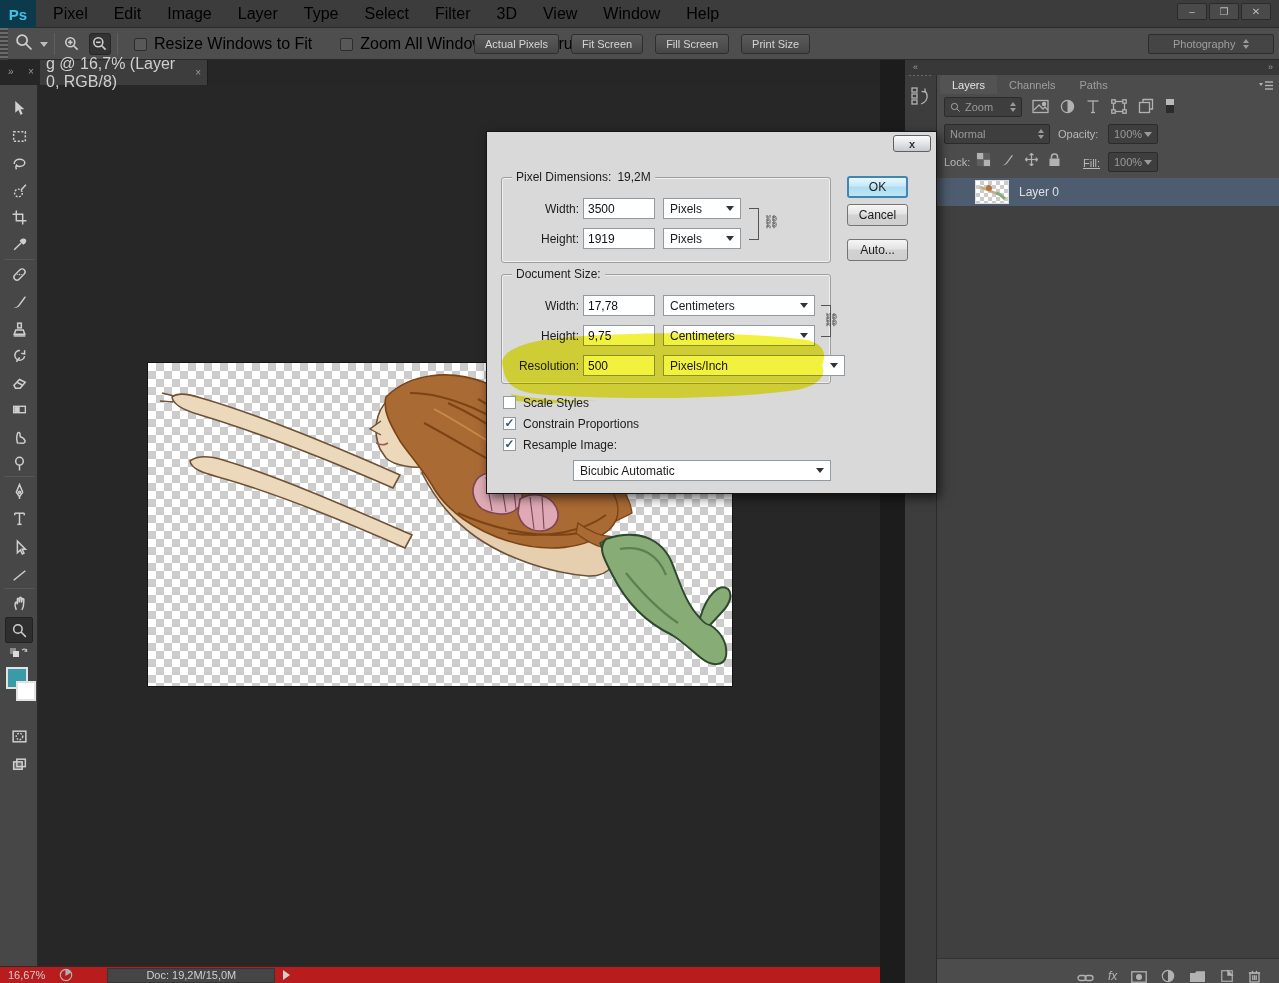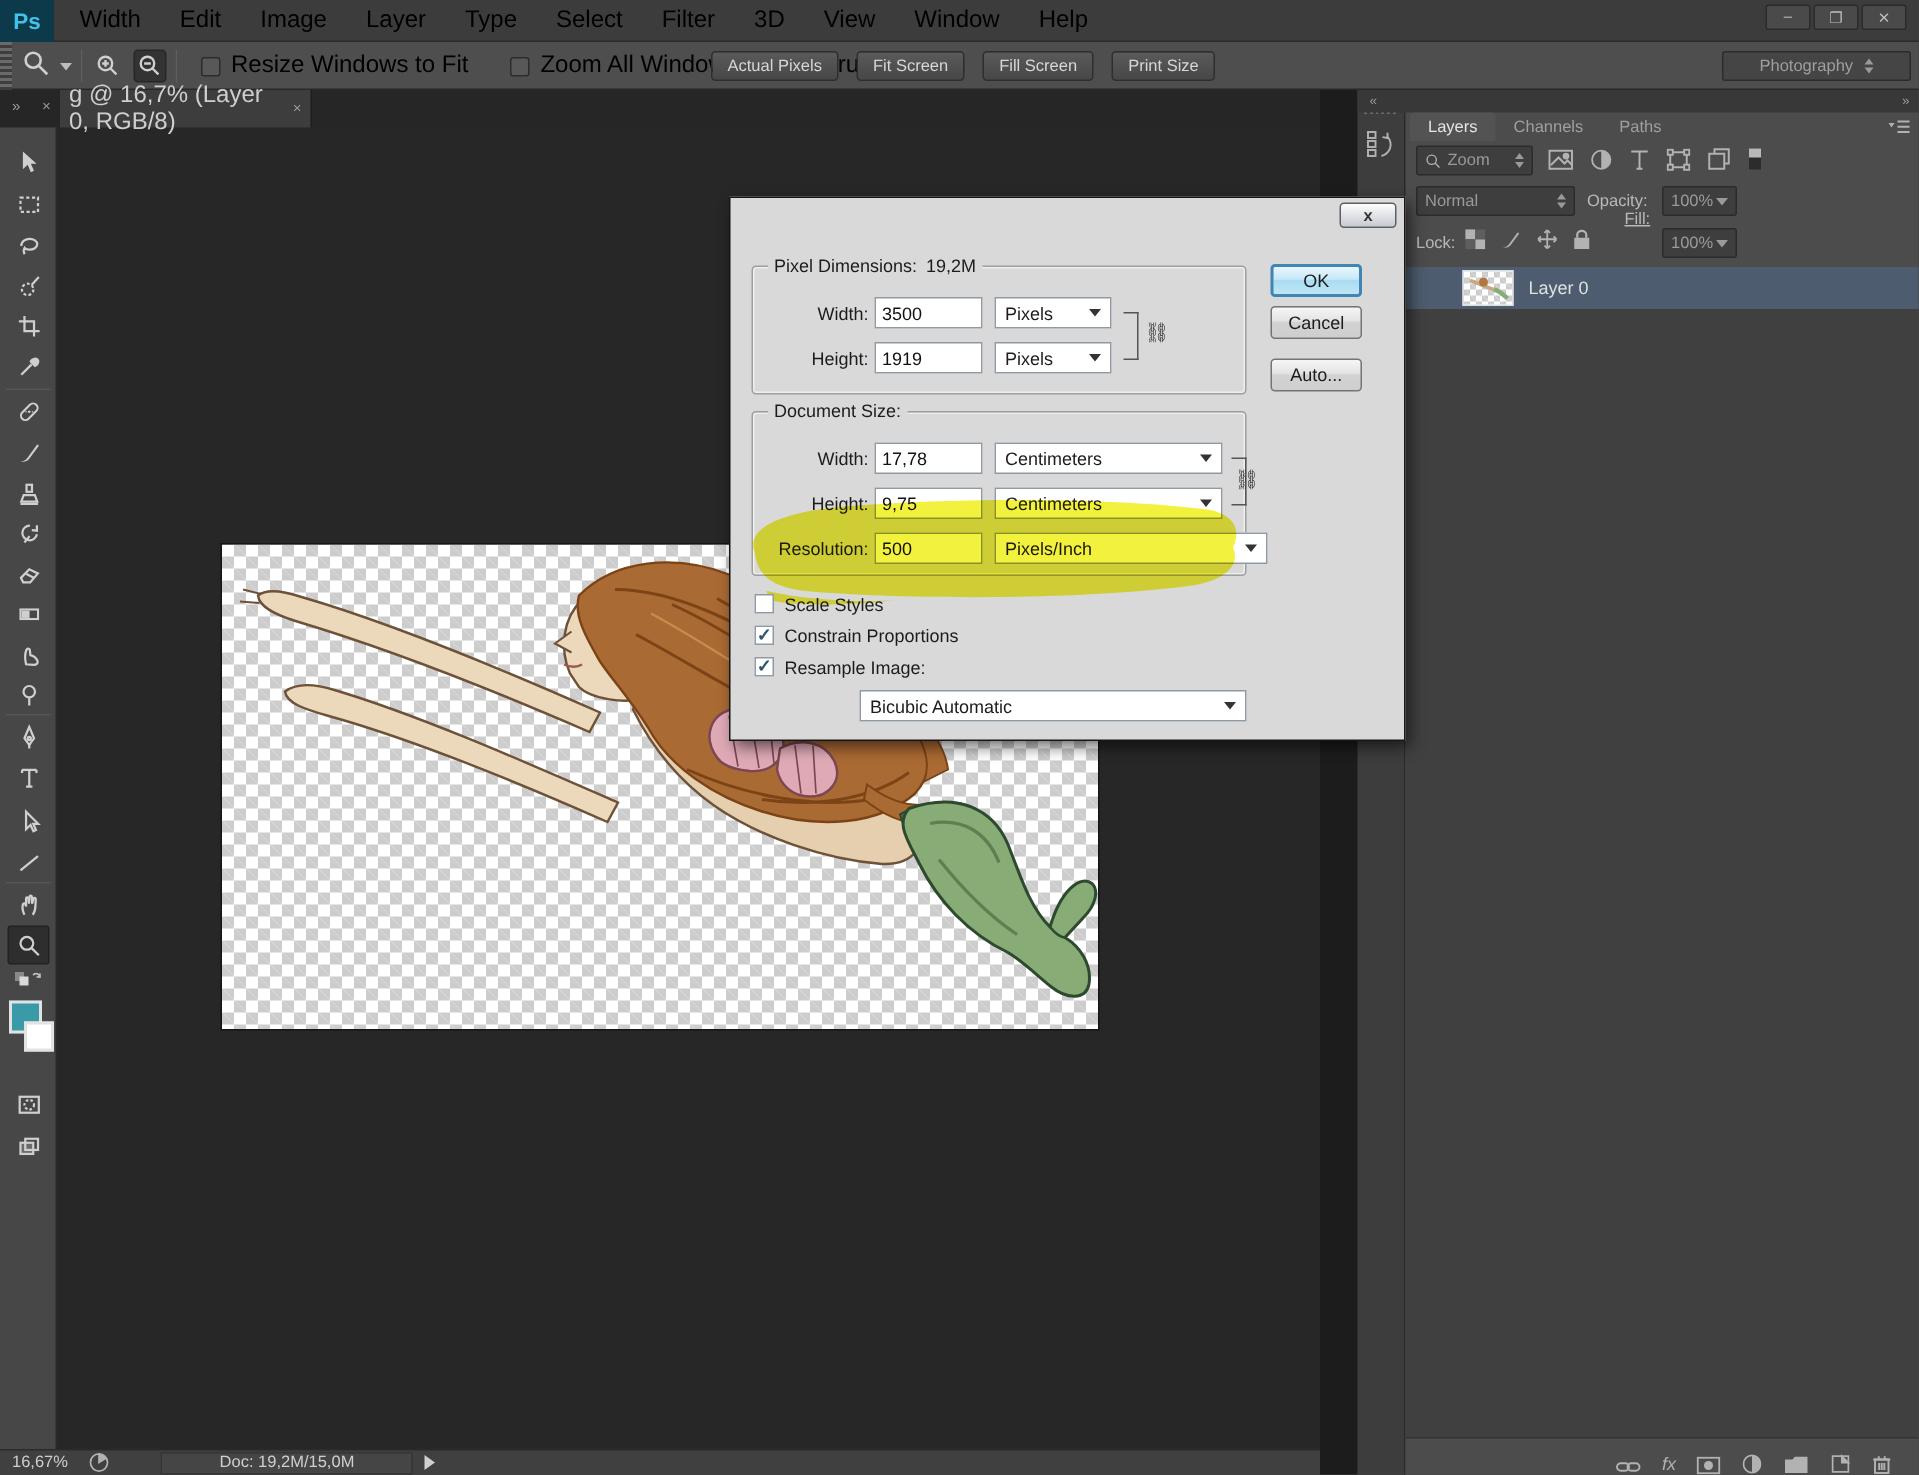--- a/index.html
+++ b/index.html
@@ -76,21 +76,21 @@
   #layer-row { left:937px; top:178px; width:342px; height:28px; background:#4d5c6e; display:flex; align-items:center; }
   #layer-thumb { width:34px; height:24px; margin-left:38px; background-color:#fff;
                  background-image:linear-gradient(45deg,#ccc 25%,transparent 25%,transparent 75%,#ccc 75%),
                                   linear-gradient(45deg,#ccc 25%,transparent 25%,transparent 75%,#ccc 75%);
                  background-size:8px 8px; background-position:0 0,4px 4px; border:1px solid #dedede; position:relative; }
   #layer-list-bg { left:937px; top:206px; width:342px; height:752px; background:#404040; }
   #panel-bottom { left:937px; top:958px; width:342px; height:25px; background:#4c4c4c; border-top:1px solid #333;
                   display:flex; align-items:flex-end; gap:14px; padding-left:140px; color:#a5a5a5; }
 
   
-  #statusbar { left:0; top:966px; width:880px; height:17px; background:#404040; border-top:1px solid #2b2b2b;
+  #statusbar { left:0; top:966px; width:880px; height:17px; background:#b91c1c; border-top:1px solid #2b2b2b;
                color:#cfcfcf; font-size:11px; display:flex; align-items:center; }
   #doc-well { background:#454545; border:1px solid #353535; height:15px; display:flex; align-items:center;
               padding:0 8px; margin-left:34px; width:168px; justify-content:center; }
 
   
   #dialog { left:486px; top:131px; width:451px; height:363px; background:#d9d9d9;
             border:1px solid #161616; box-shadow:3px 4px 10px rgba(0,0,0,.6); font-size:12px; color:#1c1c1c; }
   #dlg-title { left:0; top:0; width:449px; height:24px;
                background:linear-gradient(#4d5358,#2e3237 48%,#191c1f 52%,#26292d);
                color:#fff; display:flex; align-items:center; padding-left:8px; font-size:12px; }
@@ -119,21 +119,21 @@
   #hl-blob { position:absolute; left:0; top:0; mix-blend-mode:multiply; pointer-events:none; }
 
   .eye-ico svg, .small-svg { display:block; }
 </style>
 </head>
 <body>
 
 <div id="menubar" class="abs"></div>
 <div id="ps-logo" class="abs">Ps</div>
 <div id="menu-items" class="abs">
-  <span class="mi">Width</span>
+  <span class="mi">Pixel</span>
   <span class="mi">Edit</span>
   <span class="mi">Image</span>
   <span class="mi">Layer</span>
   <span class="mi">Type</span>
   <span class="mi">Select</span>
   <span class="mi">Filter</span>
   <span class="mi">3D</span>
   <span class="mi">View</span>
   <span class="mi">Window</span>
   <span class="mi">Help</span>
@@ -488,21 +488,21 @@
   <svg width="15" height="15" viewBox="0 0 16 16" class="pico">
       <line x1="8" y1="1.5" x2="8" y2="14.5"></line>
       <line x1="1.5" y1="8" x2="14.5" y2="8"></line>
       <path d="M8,1.5 L6,3.5 M8,1.5 L10,3.5 M8,14.5 L6,12.5 M8,14.5 L10,12.5 M1.5,8 L3.5,6 M1.5,8 L3.5,10 M14.5,8 L12.5,6 M14.5,8 L12.5,10"></path>
     </svg>
   <svg width="13" height="15" viewBox="0 0 13 15">
       <rect x="1.5" y="6.5" width="10" height="7.5" fill="#b2b2b2"></rect>
       <path d="M3.5,6.5 L3.5,4.5 C3.5,1 9.5,1 9.5,4.5 L9.5,6.5" fill="none" stroke="#b2b2b2" stroke-width="1.5"></path>
     </svg>
 </div>
-<span class="welllabel abs" style="left:1083px;top:140px;text-decoration:underline;">Fill:</span>
+<span class="welllabel abs" style="left:1083px;top:157px;text-decoration:underline;">Fill:</span>
 <div class="well abs" style="left:1108px;top:152px;width:50px;height:20px;">
   <span>100%</span>
   <span style="margin-left:auto;width:0;height:0;border-left:4px solid transparent;border-right:4px solid transparent;border-top:5px solid #9a9a9a;"></span>
 </div>
 
 <div id="layer-list-bg" class="abs"></div>
 <div id="layer-row" class="abs" style="background: rgb(77, 92, 110);">
 
   <div id="layer-thumb">
     <svg width="32" height="22" viewBox="0 0 32 22" class="small-svg">

